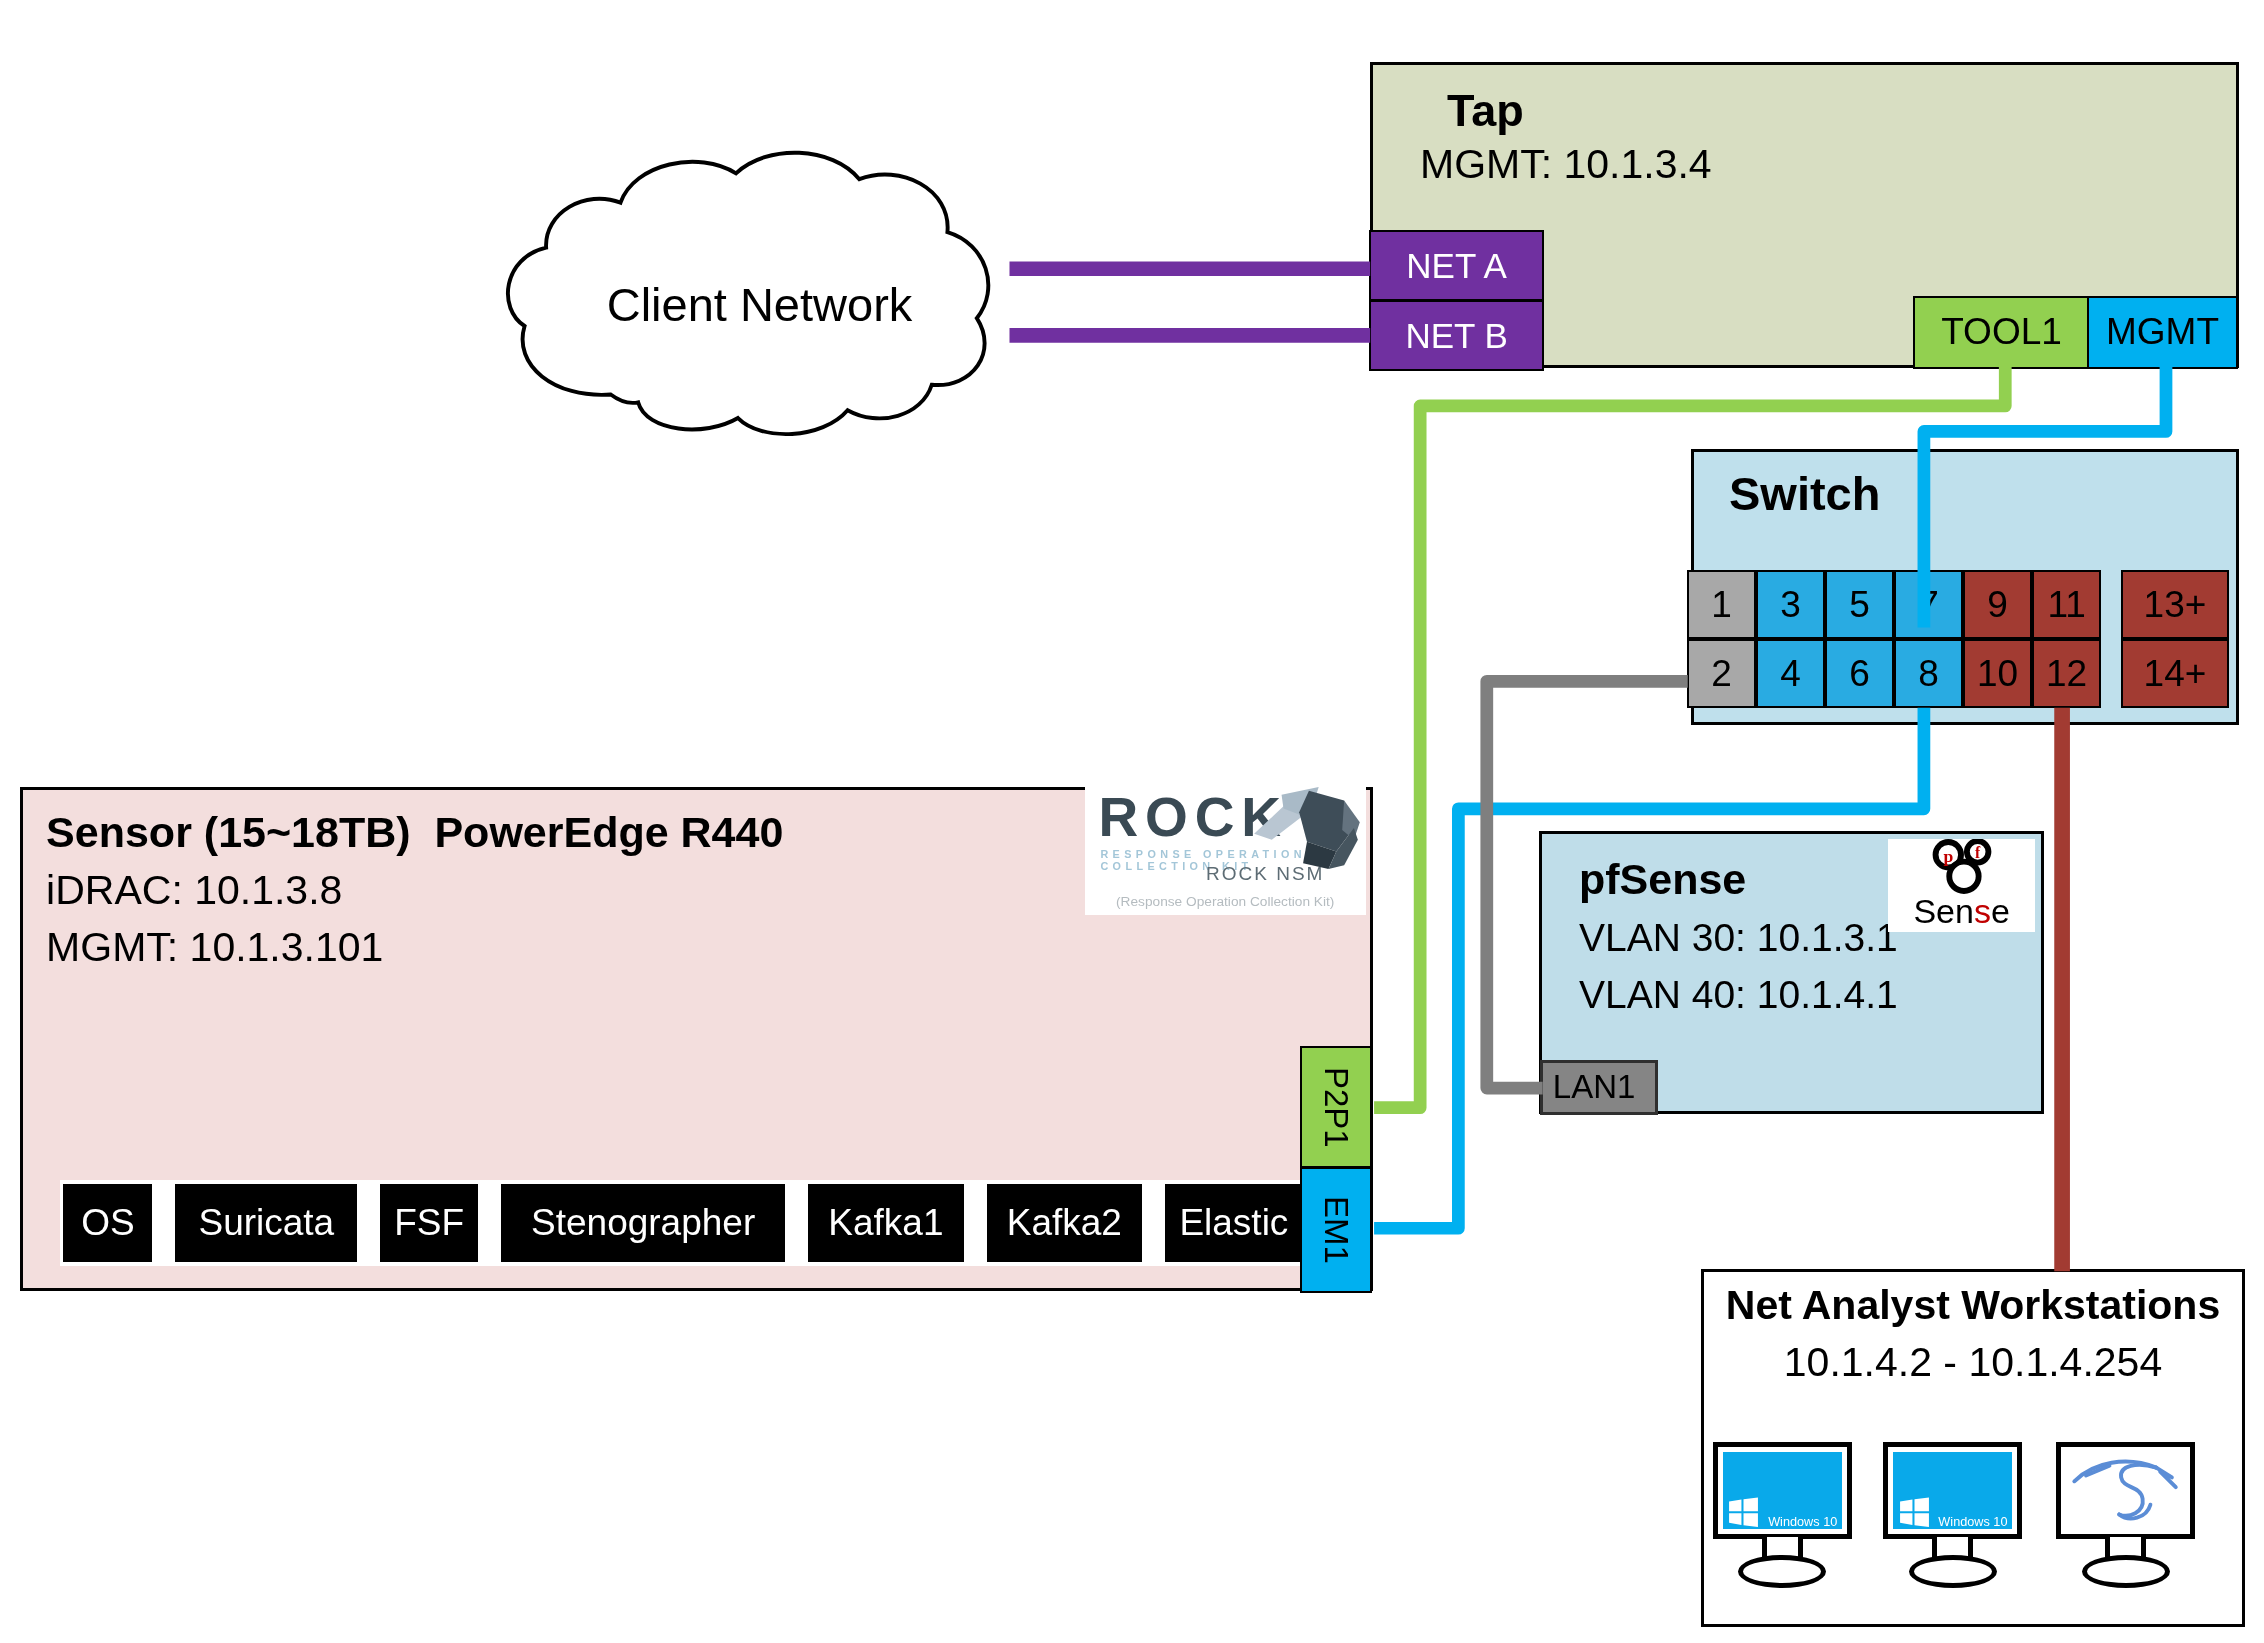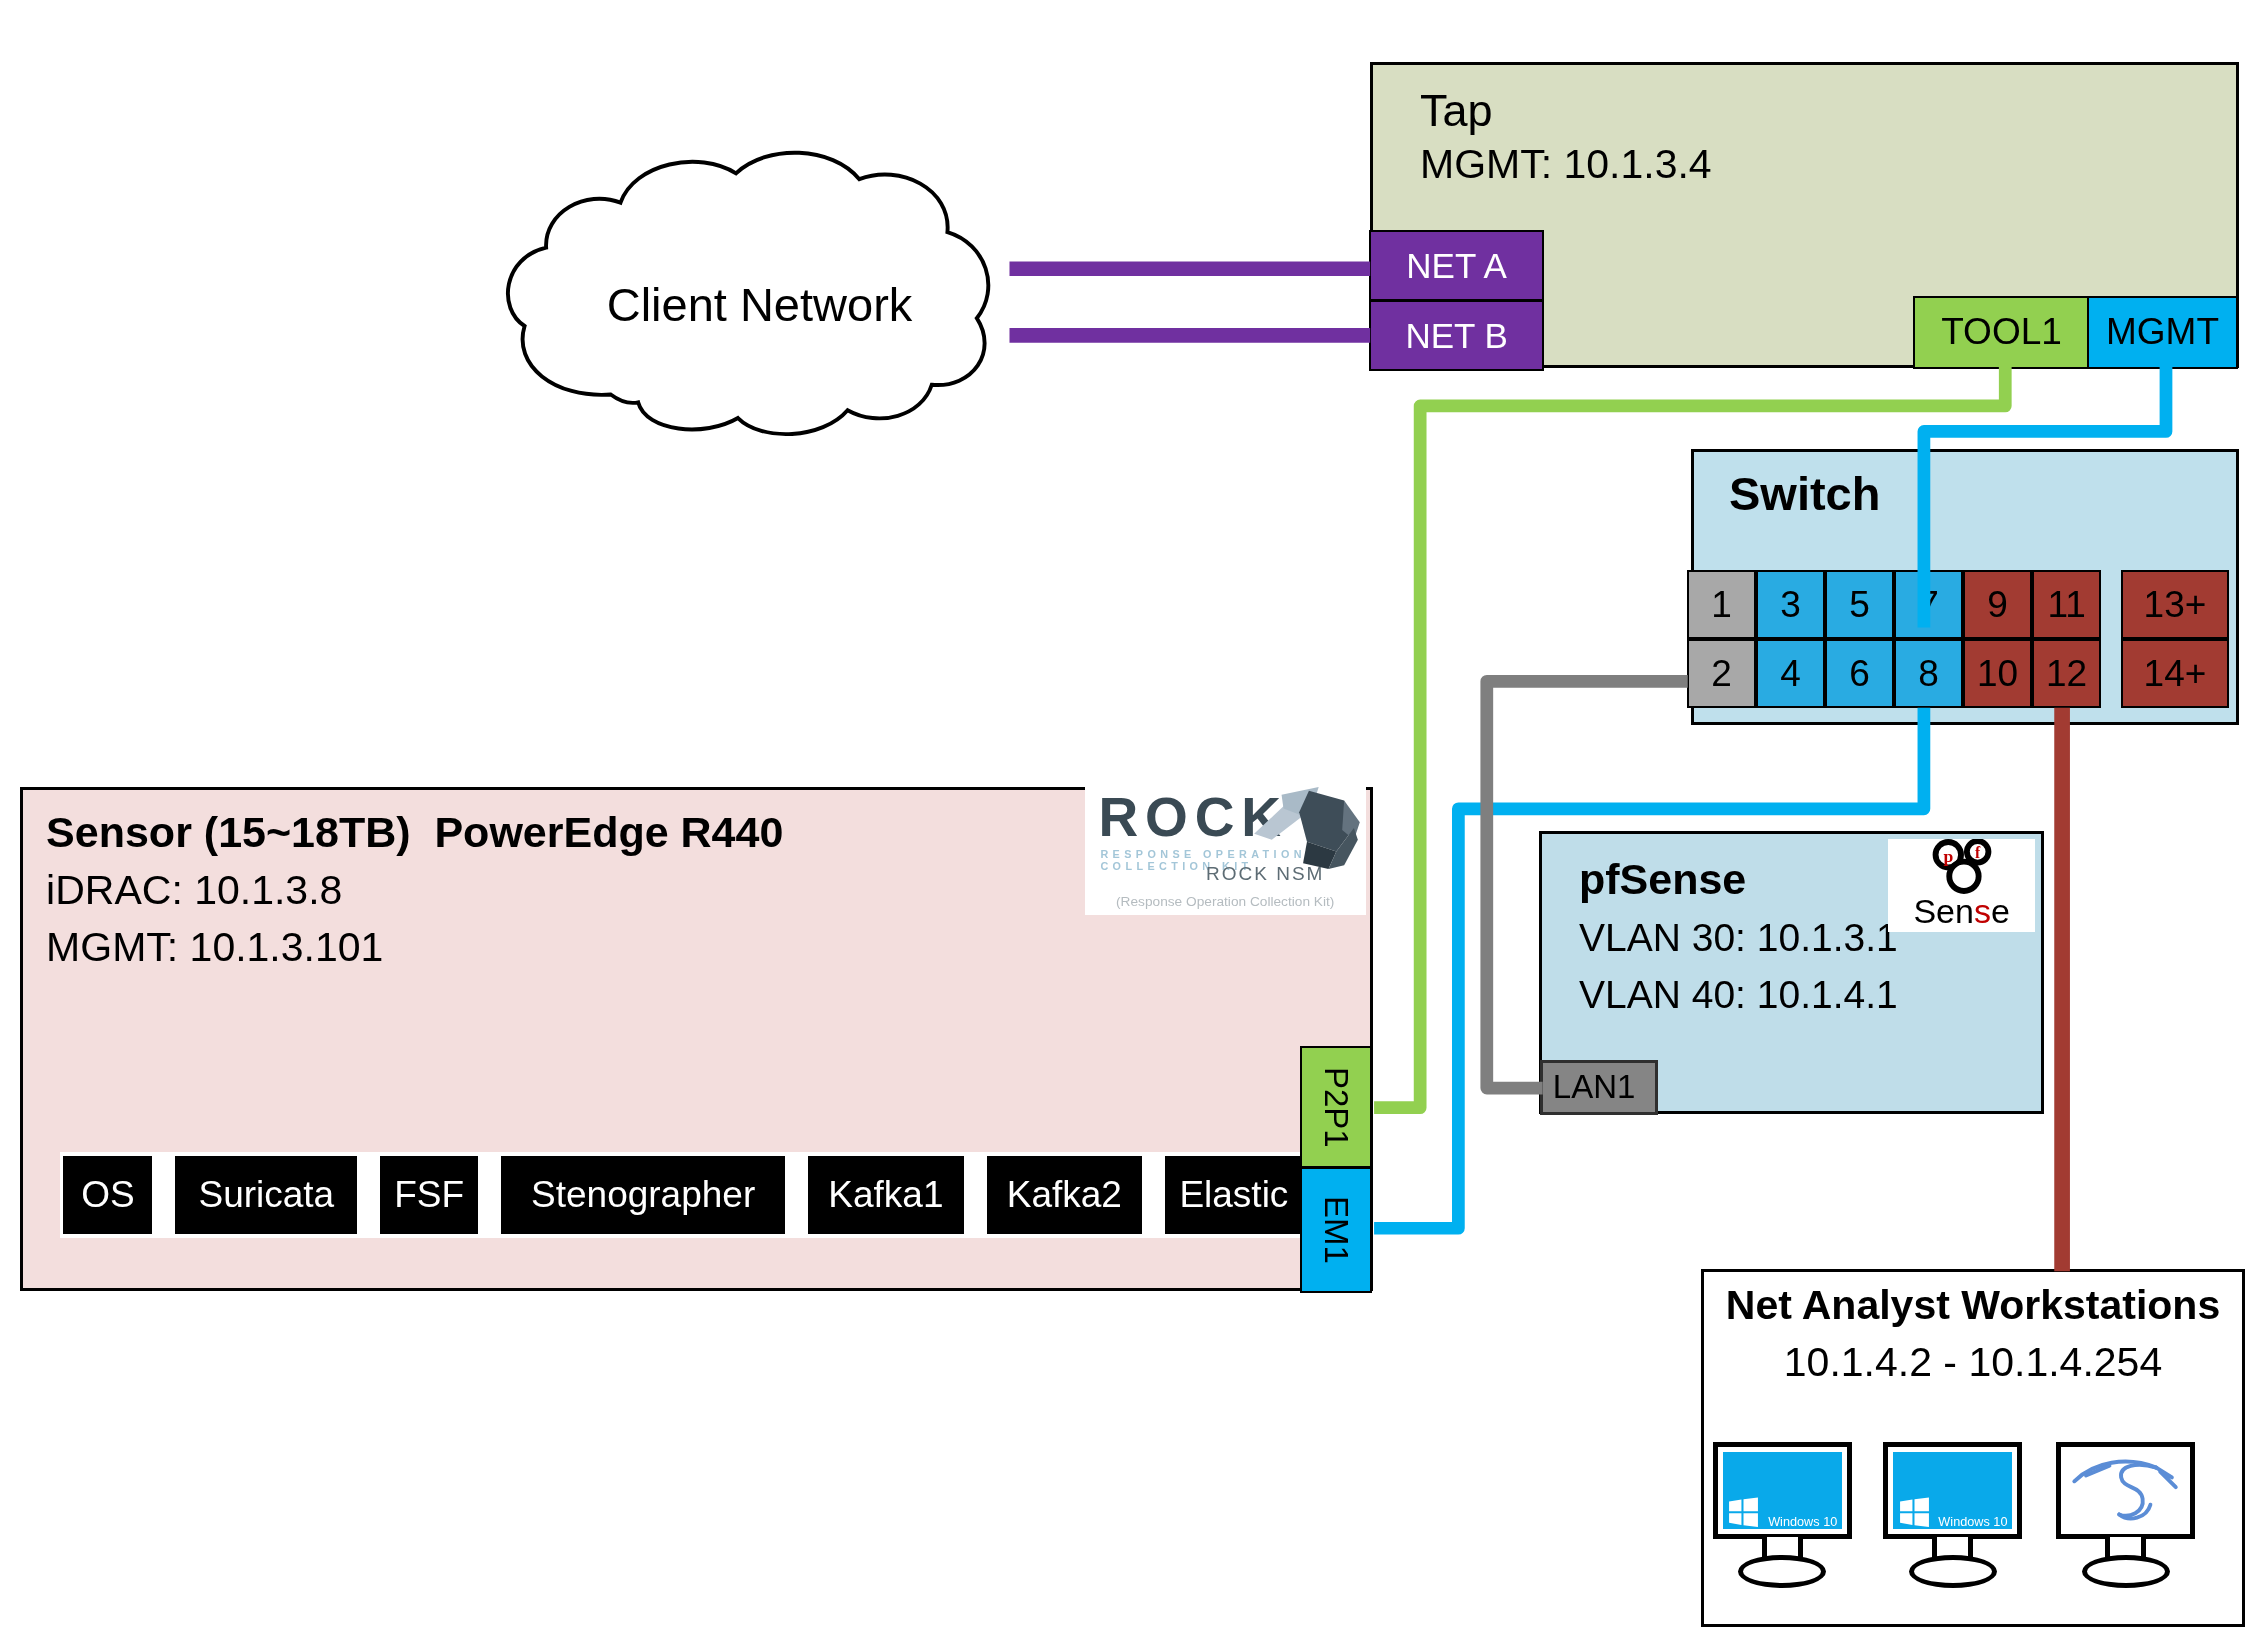--- a/index.html
+++ b/index.html
@@ -3,21 +3,21 @@
 <meta charset="utf-8">
 <style>
   html,body{margin:0;padding:0;background:#fff;}
   #canvas{position:relative;width:2264px;height:1644px;background:#fff;overflow:hidden;
           font-family:"Liberation Sans",sans-serif;color:#000;}
   .abs{position:absolute;}
   .box{position:absolute;border:3.9px solid #000;box-sizing:border-box;}
   
   .tap{left:1370px;top:62px;width:869px;height:306px;background:#d8dec2;}
   .tap-text{position:absolute;left:47px;top:17.6px;line-height:1.25;}
-  .tap-title{font-size:45px;font-weight:normal;}
+  .tap-title{font-size:45px;font-weight:bold;margin-left:27px;}
   .tap-sub{font-size:41px;}
   .gigamon{position:absolute;right:0;top:0;width:382px;height:130px;background:#141b22;
            display:flex;align-items:center;justify-content:center;}
   .gigamon span{color:#fff;font-weight:bold;font-size:55px;letter-spacing:1px;}
   .gigamon sup{font-size:19.6px;vertical-align:super;}
   .netport{position:absolute;left:-3.9px;width:175px;height:71px;background:#7030a0;border:2.9px solid #000;
            box-sizing:border-box;display:flex;align-items:center;justify-content:center;
            color:#fff;font-size:35px;}
   .neta{top:165px;}
   .netb{top:235px;}
@@ -53,21 +53,21 @@
   .sensor{left:19.6px;top:787px;width:1353px;height:504px;background:#f3dedd;}
   .sensor-text{position:absolute;left:23.5px;top:11.8px;line-height:1.4;}
   .sensor-title{font-size:43px;font-weight:bold;white-space:pre;}
   .sensor-line{font-size:41px;}
   .rock{position:absolute;right:3.9px;top:-6.9px;width:281px;height:132px;background:#fff;}
   .rock-word{position:absolute;left:13.7px;top:2px;font-size:55px;font-weight:bold;color:#3a4a54;letter-spacing:6.9px;}
   .rock-tag{position:absolute;left:15.7px;top:65px;font-size:10.8px;letter-spacing:4.4px;color:#a3c6d8;font-weight:bold;}
   .rock-name{position:absolute;left:0;top:80px;width:100%;text-align:center;font-size:19px;color:#5d6c74;letter-spacing:2px;padding-left:40px;}
   .rock-sub{position:absolute;left:0;top:111px;width:100%;text-align:center;font-size:13.7px;color:#b5bcc0;}
   .rock-glyph{position:absolute;right:2px;top:0px;}
-  .services{position:absolute;left:37px;top:362px;width:1247px;height:86px;background:#fff;
+  .services{position:absolute;left:37px;top:390px;width:1247px;height:86px;background:#fff;
             display:flex;gap:23px;padding:3.9px;box-sizing:border-box;}
   .svc{background:#000;color:#fff;display:flex;align-items:center;justify-content:center;
        font-size:37px;}
   .vport{position:absolute;left:1277px;width:72px;border:2.9px solid #000;box-sizing:border-box;
          display:flex;align-items:center;justify-content:center;}
   .vport span{writing-mode:vertical-rl;font-size:33px;color:#000;}
   .p2p1{top:256px;height:122px;background:#92d050;}
   .em1{top:377px;height:126px;background:#00b0f0;}
   
   .workst{left:1701px;top:1269px;width:544px;height:358px;background:#fff;}

